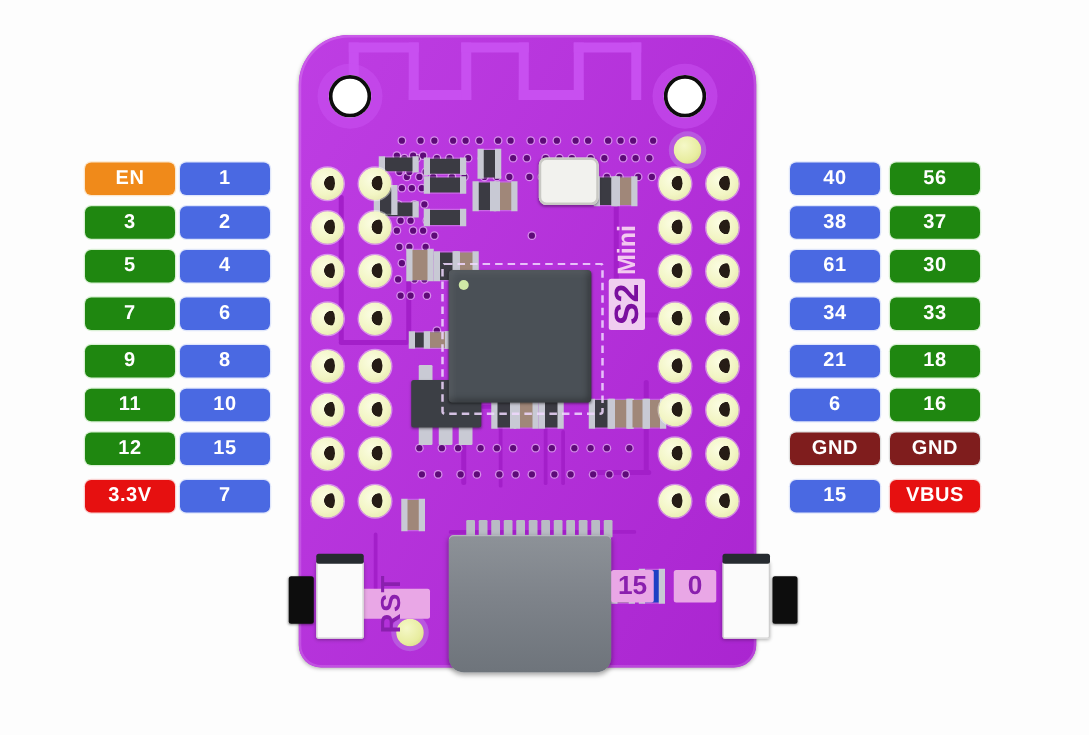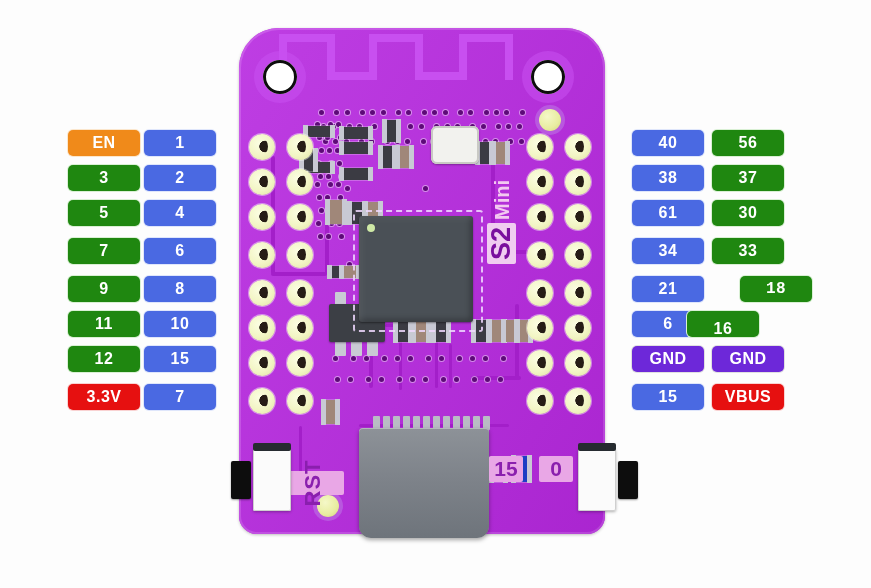--- a/index.html
+++ b/index.html
@@ -23,21 +23,21 @@
     display:flex;align-items:center;justify-content:center;
     letter-spacing:.5px;
     box-shadow:0 0 3px rgba(255,255,255,.9);
     line-height:1;
     user-select:none;
   }
   .badge.blue{background:#4a69e2;box-shadow:0 0 0 1px #dfe6fb;}
   .badge.green{background:#1f8710;box-shadow:0 0 0 1px #d9f0d4;}
   .badge.orange{background:#f08a1a;box-shadow:0 0 0 1px #fbe6cc;}
   .badge.red{background:#e61010;box-shadow:0 0 0 1px #f9d2d2;}
-  .badge.black{background:#6d28d9;box-shadow:0 0 0 1px #e0e0e0;}
+  .badge.black{background:#7f1d1d;box-shadow:0 0 0 1px #e0e0e0;}
 
   
   #pcb{
     position:absolute;
     left:239px;top:28px;width:366px;height:506px;
     background:#b728e0;
     border-radius:40px 40px 18px 18px;
     box-shadow:inset 0 0 0 2px #c549e8, 0 1px 3px rgba(0,0,0,.25);
     overflow:visible;
   }
@@ -501,24 +501,24 @@
       </div>
       <div class="badge green" style="left: 712px; top: 165px;">
         <span>37</span>
       </div>
       <div class="badge green" style="left: 712px; top: 200px;">
         <span>30</span>
       </div>
       <div class="badge green" style="left: 712px; top: 238px;">
         <span>33</span>
       </div>
-      <div class="badge green" style="left: 740px; top: 276px; font-family: Liberation Mono, monospace;">
+      <div class="badge green" style="left: 712px; top: 276px;">
         <span>18</span>
       </div>
-      <div class="badge green" style="left: 687px; top: 311px; align-items: flex-end;">
+      <div class="badge green" style="left: 712px; top: 311px;">
         <span>16</span>
       </div>
       <div class="badge black" style="left: 712px; top: 346px;">
         <span>GND</span>
       </div>
       <div class="badge red" style="left: 712px; top: 384px;">
         <span>VBUS</span>
       </div>
     </div>
 

